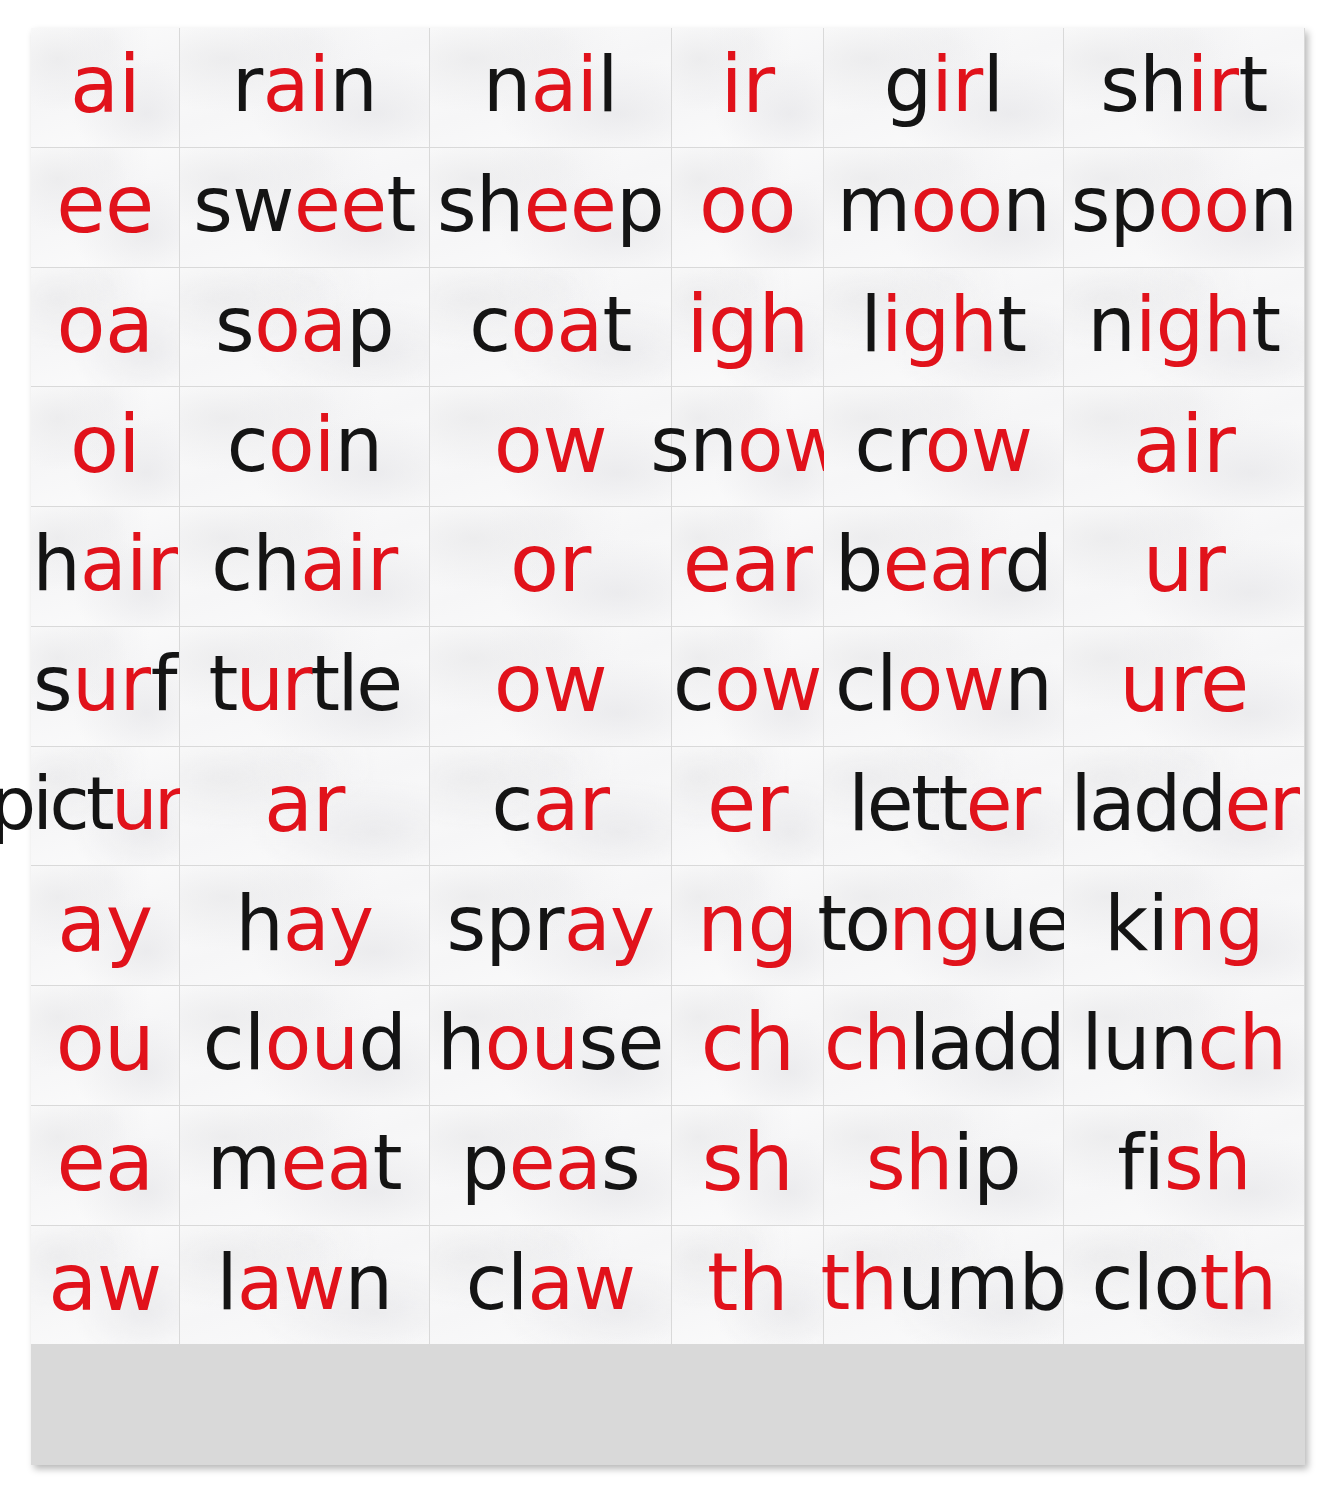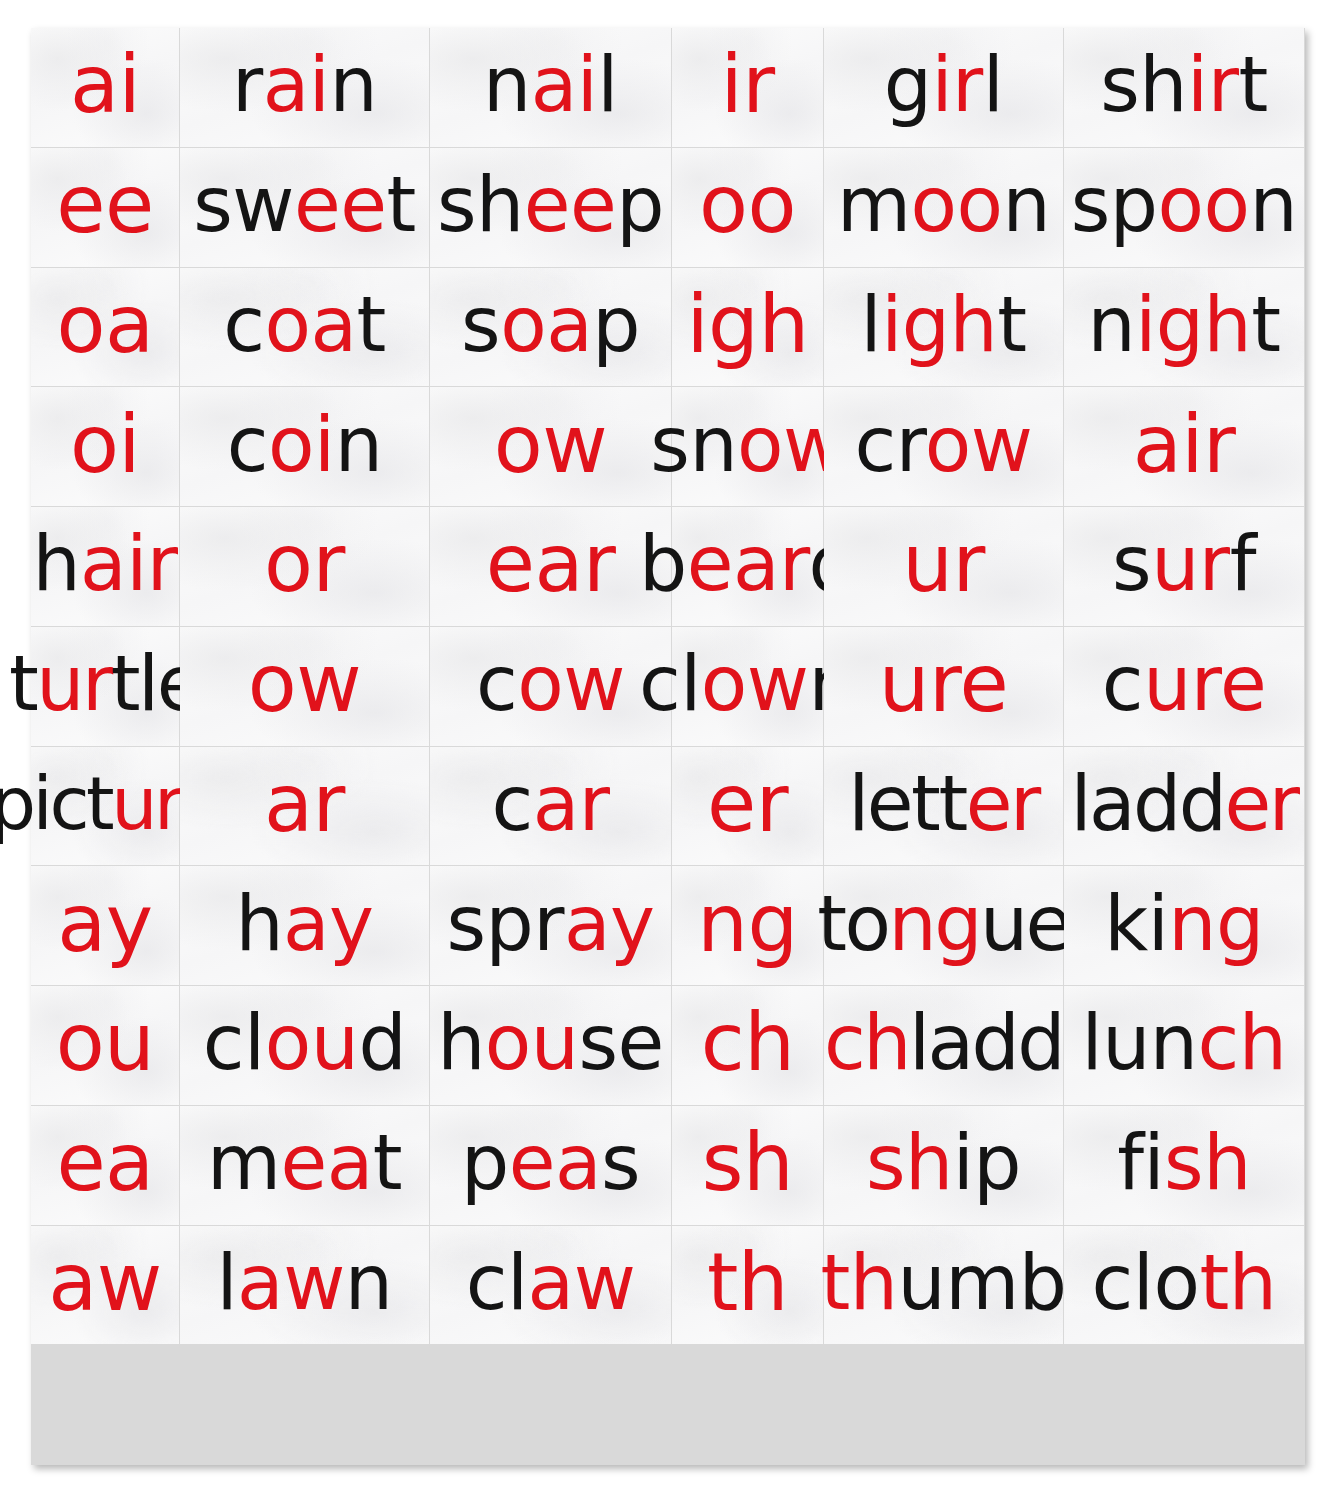--- a/index.html
+++ b/index.html
@@ -114,25 +114,25 @@
       <div class="cell">
         <span class="txt"><span class="k">m</span><span class="r">oo</span><span class="k">n</span></span>
       </div>
       <div class="cell">
         <span class="txt"><span class="k">sp</span><span class="r">oo</span><span class="k">n</span></span>
       </div>
       <div class="cell key">
         <span class="txt">oa</span>
       </div>
       <div class="cell">
+        <span class="txt"><span class="k">s</span><span class="r">oa</span><span class="k">p</span></span>
+      </div>
+      <div class="cell">
         <span class="txt"><span class="k">c</span><span class="r">oa</span><span class="k">t</span></span>
       </div>
-      <div class="cell">
-        <span class="txt"><span class="k">s</span><span class="r">oa</span><span class="k">p</span></span>
-      </div>
       <div class="cell key">
         <span class="txt">igh</span>
       </div>
       <div class="cell">
         <span class="txt"><span class="k">l</span><span class="r">igh</span><span class="k">t</span></span>
       </div>
       <div class="cell">
         <span class="txt"><span class="k">n</span><span class="r">igh</span><span class="k">t</span></span>
       </div>
       <div class="cell key">
@@ -149,20 +149,23 @@
       </div>
       <div class="cell">
         <span class="txt"><span class="k">cr</span><span class="r">ow</span></span>
       </div>
       <div class="cell key">
         <span class="txt">air</span>
       </div>
       <div class="cell">
         <span class="txt"><span class="k">h</span><span class="r">air</span></span>
       </div>
+      <div class="cell">
+        <span class="txt"><span class="k">ch</span><span class="r">air</span></span>
+      </div>
       <div class="cell key">
         <span class="txt">or</span>
       </div>
       <div class="cell key">
         <span class="txt">ear</span>
       </div>
       <div class="cell">
         <span class="txt"><span class="k">b</span><span class="r">ear</span><span class="k">d</span></span>
       </div>
       <div class="cell key">
@@ -178,23 +181,20 @@
         <span class="txt">ow</span>
       </div>
       <div class="cell">
         <span class="txt"><span class="k">c</span><span class="r">ow</span></span>
       </div>
       <div class="cell">
         <span class="txt"><span class="k">cl</span><span class="r">ow</span><span class="k">n</span></span>
       </div>
       <div class="cell key">
         <span class="txt">ure</span>
-      </div>
-      <div class="cell">
-        <span class="txt"><span class="k">c</span><span class="r">ure</span></span>
       </div>
       <div class="cell xwide">
         <span class="txt"><span class="k">pict</span><span class="r">ure</span></span>
       </div>
       <div class="cell key">
         <span class="txt">ar</span>
       </div>
       <div class="cell">
         <span class="txt"><span class="k">c</span><span class="r">ar</span></span>
       </div>

